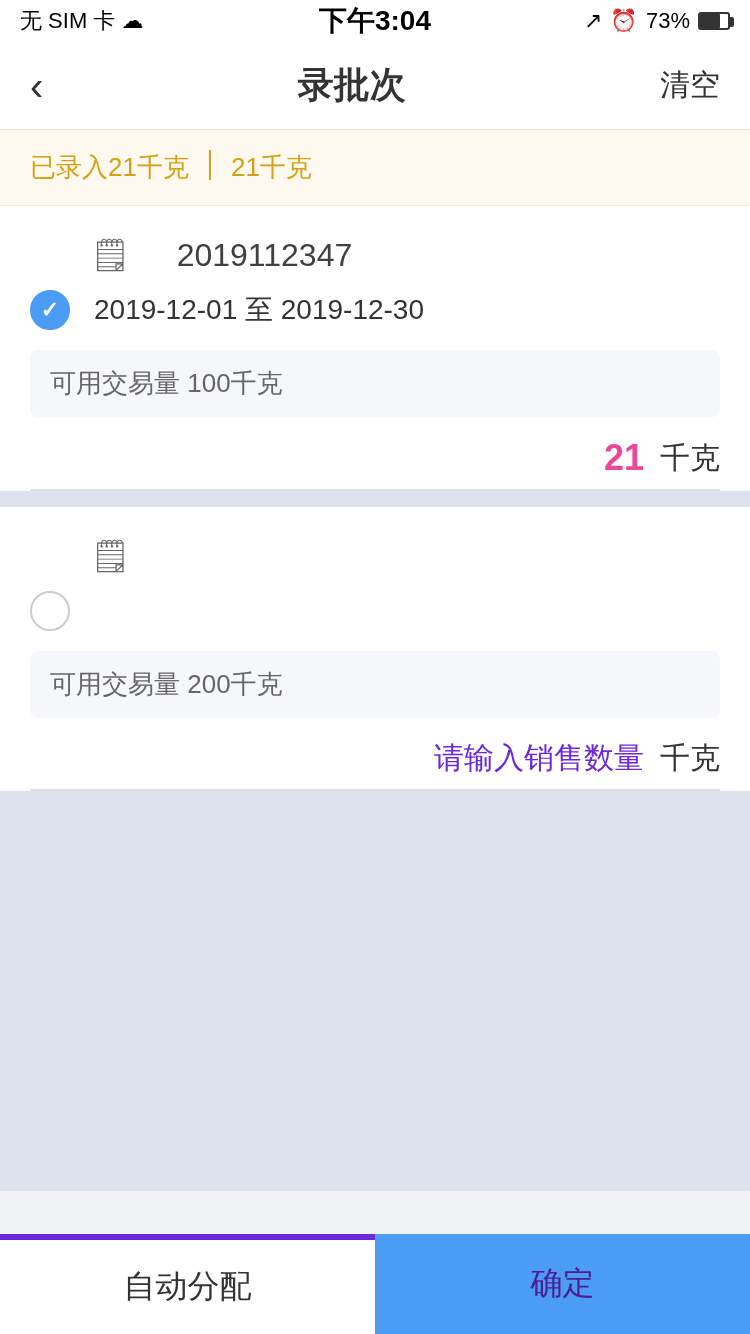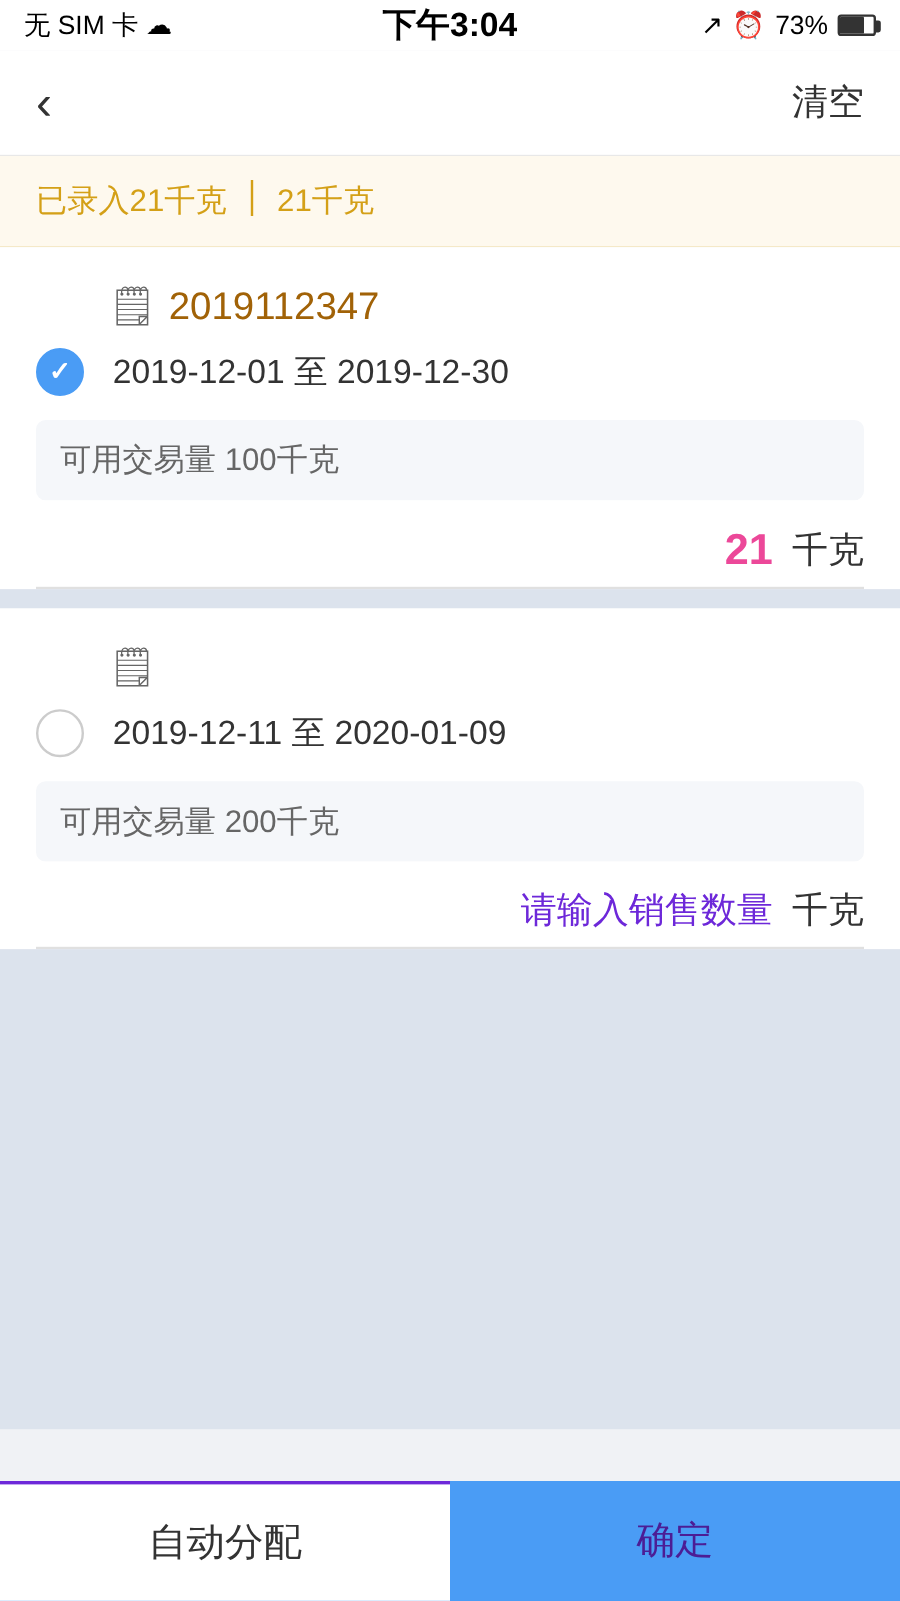--- a/index.html
+++ b/index.html
@@ -110,22 +110,23 @@
       gap: 10px;
       margin-bottom: 16px;
       padding-left: 60px;
     }
     .batch-icon {
       font-size: 32px;
       color: #666;
     }
     .batch-id {
       font-size: 32px;
-      color: #a16207;
+      color: #404040;
       font-weight: 500;
+      margin-left: 36px;
     }
     .batch-date-row {
       display: flex;
       align-items: center;
       gap: 24px;
       margin-bottom: 20px;
     }
     .radio-circle {
       width: 40px;
       height: 40px;
@@ -212,21 +213,21 @@
       display: flex;
     }
     .footer-auto {
       flex: 1;
       background: #fff;
       display: flex;
       align-items: center;
       justify-content: center;
       font-size: 32px;
       color: #333;
-      border-top: 3px solid #6d28d9;
+      border-top: 6px solid #6d28d9;
       cursor: pointer;
     }
     .footer-confirm {
       flex: 1;
       background: #4a9cf5;
       display: flex;
       align-items: center;
       justify-content: center;
       font-size: 32px;
       color: #4c1d95;
@@ -247,20 +248,21 @@
     <span>73%</span>
     <span style="display:inline-block;width:32px;height:18px;border:2px solid #333;border-radius:3px;position:relative;">
       <span style="display:block;width:73%;height:100%;background:#333;border-radius:1px;"></span>
       <span style="position:absolute;right:-6px;top:3px;width:4px;height:10px;background:#333;border-radius:0 2px 2px 0;"></span>
     </span>
   </div>
 </div>
 
 <div class="nav-bar">
   <span class="nav-back">‹</span>
+  <span class="nav-title">录批次</span>
   <span class="nav-clear">清空</span>
 </div>
 
 <div class="info-banner">
   <span class="info-label">已录入21千克</span>
   <div class="info-divider"></div>
   <span class="info-value">21千克</span>
 </div>
 
 <div class="batch-card">
@@ -284,21 +286,20 @@
 
 <div class="card-separator"></div>
 
 <div class="batch-card">
   <div class="batch-card-inner">
     <div class="batch-id-row">
       <span class="batch-icon">🗒</span>
     </div>
     <div class="batch-date-row">
       <div class="radio-circle"></div>
-      <span class="batch-date">2019-12-11 至 2020-01-09</span>
     </div>
     <div class="batch-capacity-box">可用交易量 200千克</div>
   </div>
   <div class="quantity-row">
     <span class="quantity-input-placeholder">请输入销售数量</span>
     <span class="quantity-unit">千克</span>
   </div>
   <div class="divider-line"></div>
 </div>
 

